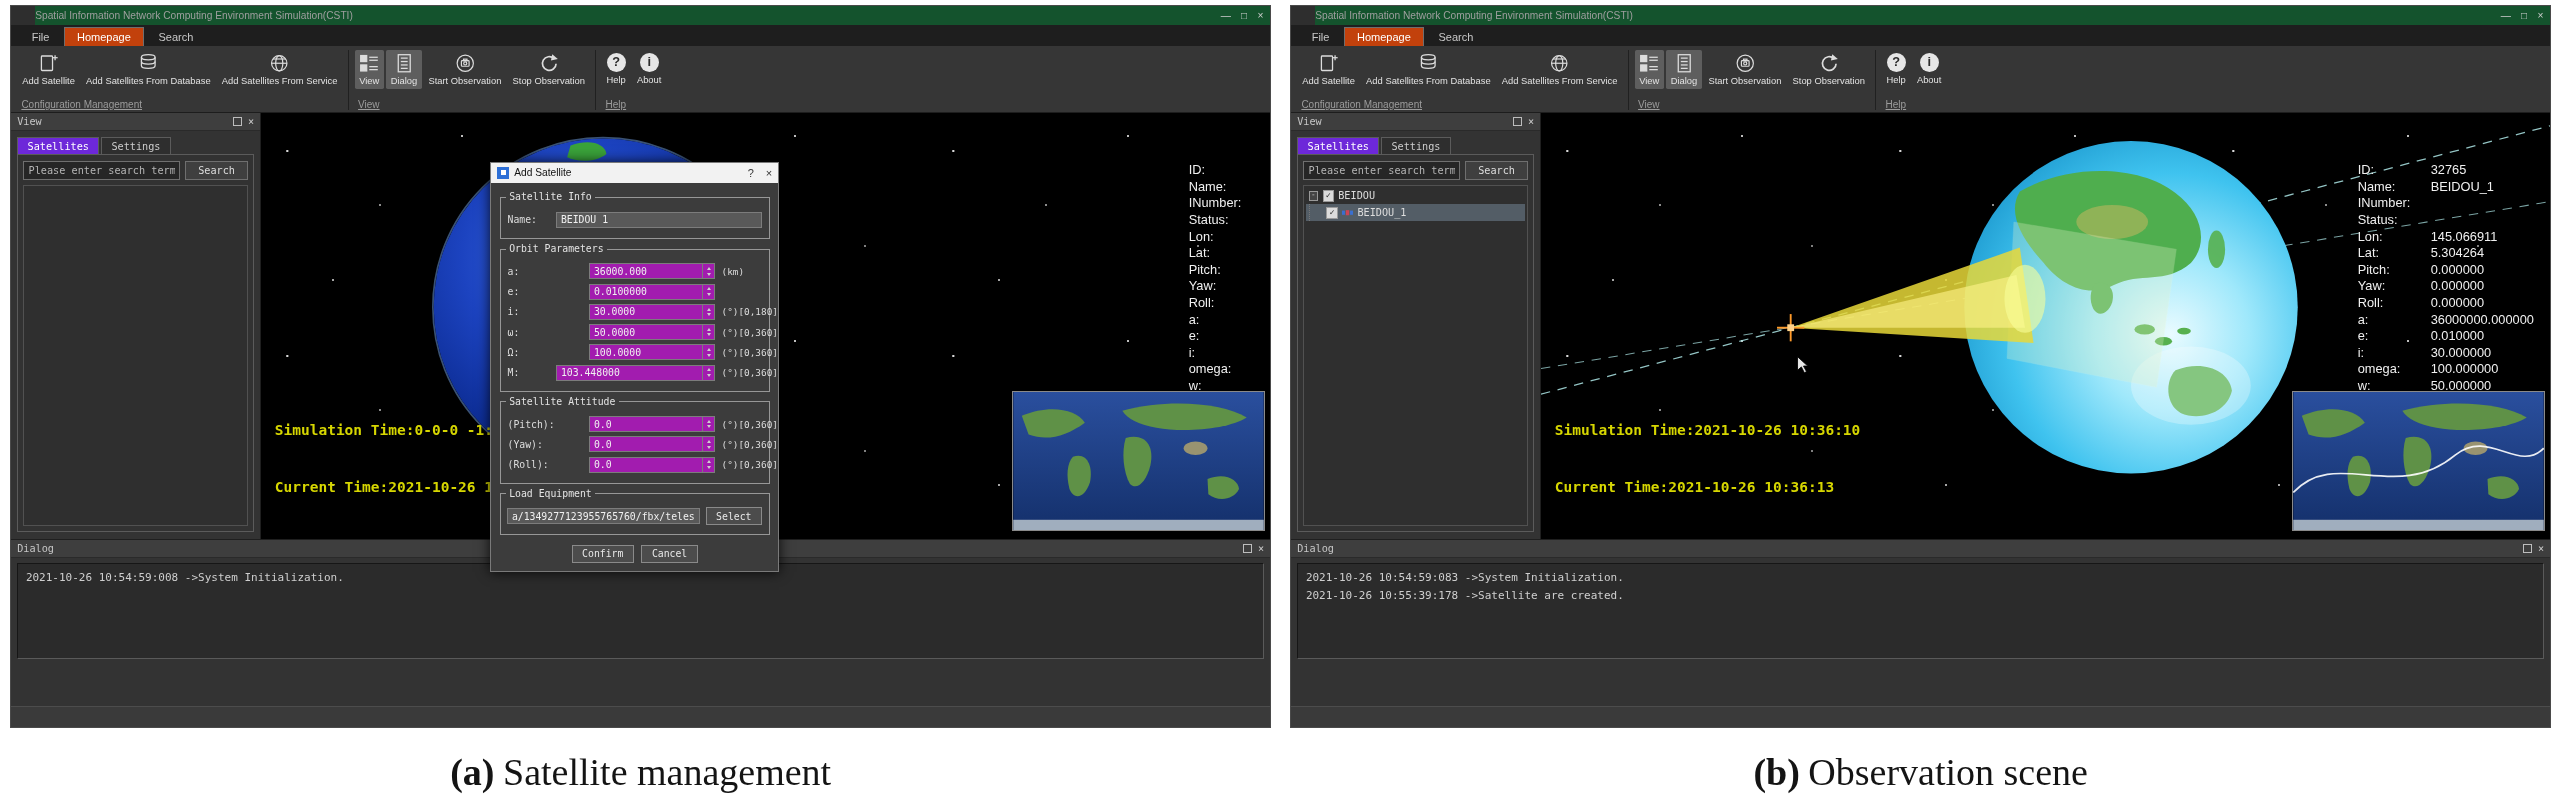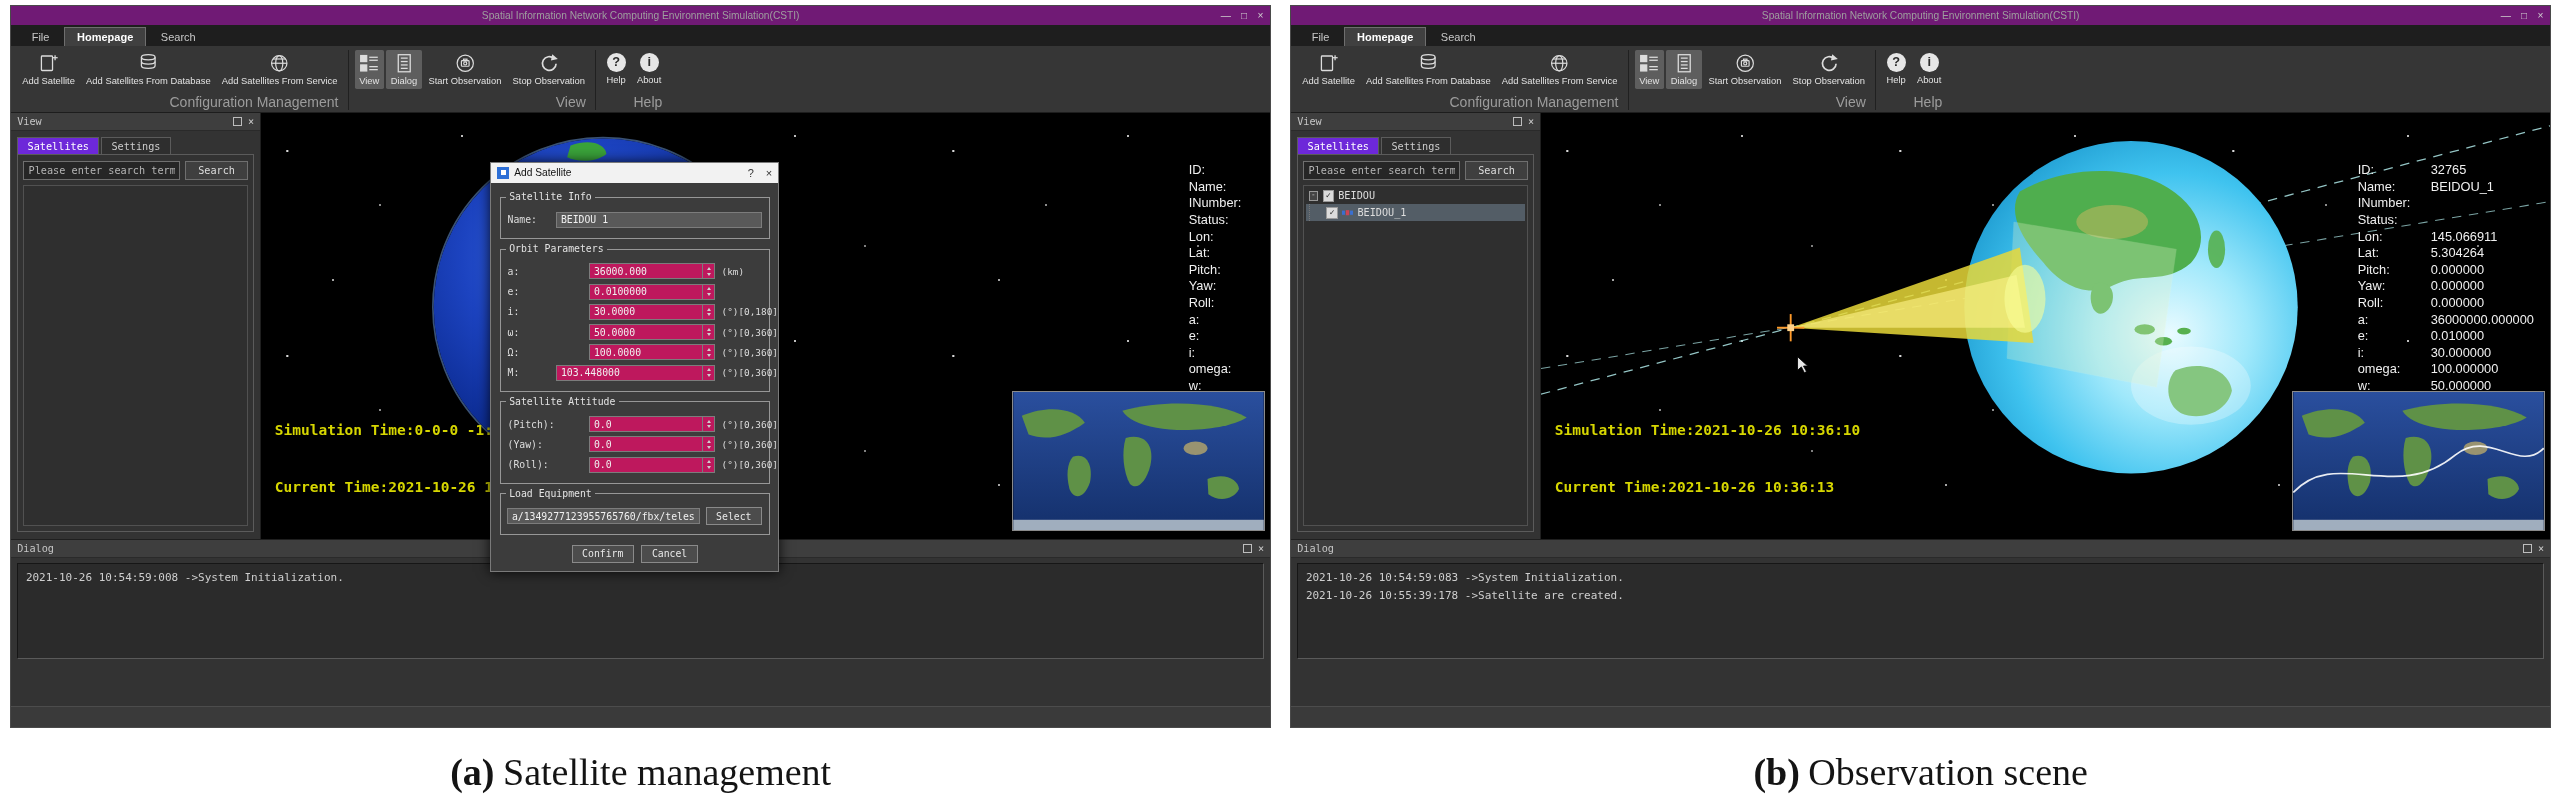--- a/index.html
+++ b/index.html
@@ -1,31 +1,31 @@
 <!DOCTYPE html>
 <html style="font-size:13.6px"><head>
 <meta charset="utf-8">
 <style>
   html,body{margin:0;padding:0;}
   body{width:2576px;height:807px;background:#ffffff;font-family:"Liberation Sans",sans-serif;overflow:hidden;}
   .fig{display:flex;gap:19px;padding:5.1px 8.5px 0 10.2px;}
   .win{position:relative;width:1261px;height:723px;background:#2e2e2e;border:0.9px solid #4a4a4a;box-sizing:border-box;overflow:hidden;flex:0 0 auto;}
   
-  .titlebar{height:19px;background:#701a75;color:#9f9f9f;font-size:10.2px;display:flex;align-items:center;justify-content:center;position:relative;}
+  .titlebar{height:19px;background:#14532d;color:#9f9f9f;font-size:10.2px;display:flex;align-items:center;position:relative;margin-left:24px;}
   .wctrl{position:absolute;right:6.8px;top:0;height:19px;display:flex;gap:10.2px;align-items:center;color:#cfcfcf;font-size:10.2px;}
   .wctrl span{cursor:default;}
   
   .tabs{height:21.3px;background:#1e1e1e;display:flex;align-items:flex-end;padding-left:8.5px;gap:2.6px;color:#c8c8c8;font-size:11px;}
   .tab{padding:2.6px 12px 3.4px;}
-  .tab.active{background:#404040;border:0.9px solid #6e6e6e;border-bottom:none;color:#ffffff;font-weight:bold;}
+  .tab.active{background:#c2410c;border:0.9px solid #6e6e6e;border-bottom:none;color:#ffffff;}
   
   .ribbon{height:65px;background:#363636;border-bottom:0.9px solid #1d1d1d;display:flex;align-items:stretch;padding:0.9px 3.4px 0;}
   .rgroup{display:flex;flex-direction:column;}
   .rbtns{flex:1;display:flex;align-items:flex-start;gap:2.6px;padding:2.6px 3.4px 0;}
-  .rlabel{text-align:right;color:#9c9c9c;font-size:14px;padding:0 6.8px 2.6px;}
+  .rlabel{text-align:left;color:#9c9c9c;font-size:10px;padding:0 6.8px 2.6px;text-decoration:underline;}
   .rbtn{display:flex;flex-direction:column;align-items:center;gap:2.6px;padding:3.4px 4.3px 1.7px;color:#e2e2e2;font-size:9.4px;text-align:center;line-height:1.15;border-radius:1.7px;}
   .rbtn svg{width:20.5px;height:20.5px;display:block;}
   .rbtn .circico{width:19px;height:19px;border-radius:50%;background:#e6e6e6;color:#2c2c2c;font-weight:bold;font-size:12.8px;display:flex;align-items:center;justify-content:center;}
   .pressed{background:#5e5e5e;}
   .rsep{width:0.9px;background:#202020;margin:2.6px 2.6px;}
   
   .mainrow{display:flex;height:426px;}
   .dock{width:249px;background:#333333;border-right:0.9px solid #1f1f1f;display:flex;flex-direction:column;}
   .dockhdr{height:17px;background:#3e3e3e;color:#c6c6c6;font:10.2px "DejaVu Sans Mono",monospace;display:flex;align-items:center;padding:0 6px;border-bottom:0.9px solid #2a2a2a;}
   .dkico{margin-left:auto;display:flex;gap:6px;align-items:center;color:#cfcfcf;}
@@ -70,21 +70,21 @@
   .mtitle{height:19.6px;background:#f2f2f2;color:#111;font-size:10.2px;display:flex;align-items:center;gap:5.1px;padding:0 6px;}
   .mico{width:12px;height:12px;background:#2d6fd6;display:flex;align-items:center;justify-content:center;flex:0 0 auto;}
   .mico i{width:5.1px;height:5.1px;background:#ffffff;display:block;}
   .mctl{margin-left:auto;display:flex;gap:12px;color:#333;font-size:11px;}
   .mbody{padding:5.1px 8.5px 8.5px;font:9.8px "DejaVu Sans Mono",monospace;color:#dddddd;}
   .grp{border:0.9px solid #979797;margin:9.4px 0 0;padding:9.4px 6.8px 6px;position:relative;}
   .grp>.gt{position:absolute;top:-6.8px;left:5.1px;background:#3c3c3c;padding:0 3.4px;color:#e3e3e3;}
   .frow{display:flex;align-items:center;margin:4.3px 0;height:16px;}
   .fl{width:82px;flex:0 0 auto;}
   .fl.short{width:49px;}
-  .spinbox{display:flex;align-items:stretch;background:#be185d;border:0.9px solid #7c7c7c;height:16px;width:126px;box-sizing:border-box;flex:0 0 auto;}
+  .spinbox{display:flex;align-items:stretch;background:#a21caf;border:0.9px solid #7c7c7c;height:16px;width:126px;box-sizing:border-box;flex:0 0 auto;}
   .spinbox.wide{width:159px;}
   .spinbox input{flex:1;min-width:0;background:transparent;border:none;outline:none;color:#f0f0f0;font:9.8px "DejaVu Sans Mono",monospace;padding:0 3.4px;}
   .spin{width:11px;border-left:0.9px solid #7c7c7c;display:flex;flex-direction:column;align-items:center;justify-content:center;gap:2.6px;}
   .tu{width:0;height:0;border-left:2.6px solid transparent;border-right:2.6px solid transparent;border-bottom:3.4px solid #cfcfcf;}
   .td{width:0;height:0;border-left:2.6px solid transparent;border-right:2.6px solid transparent;border-top:3.4px solid #cfcfcf;}
   .unit{margin-left:6px;font-size:9.4px;white-space:nowrap;}
   .textbox{flex:1;background:#595959;border:0.9px solid #7c7c7c;height:16px;color:#f0f0f0;font:9.8px "DejaVu Sans Mono",monospace;padding:0 3.4px;box-sizing:border-box;min-width:0;}
   .mbtn{background:#4c4c4c;border:0.9px solid #8a8a8a;color:#e9e9e9;font:9.8px "DejaVu Sans Mono",monospace;padding:1.7px 9.4px;height:18px;}
   .mactions{display:flex;justify-content:center;gap:7.7px;margin-top:9.4px;}
   

